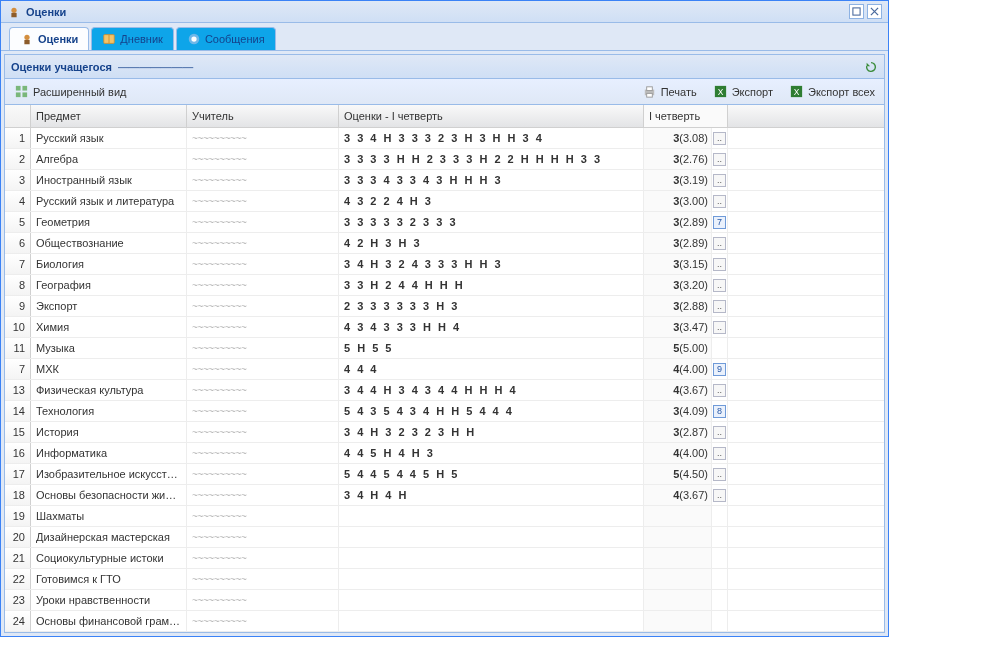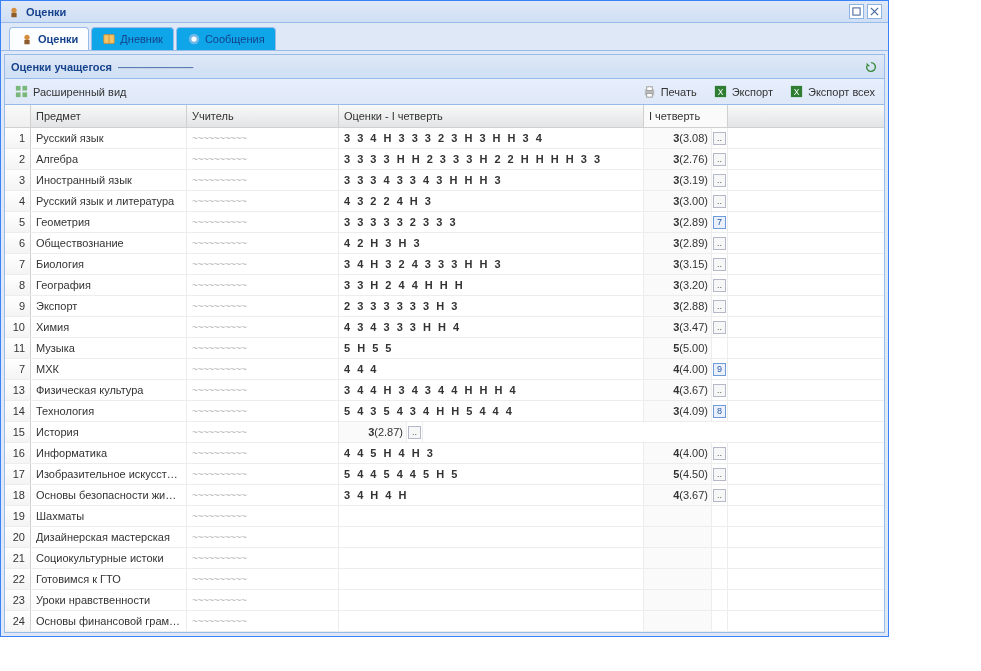--- a/index.html
+++ b/index.html
@@ -484,20 +484,21 @@
             <div class="cell col-btn">
               <div class="tiny-btn blue">8</div>
             </div>
           </div>
           <div class="grid-row">
             <div class="cell col-num">15</div>
             <div class="cell col-subject">История</div>
             <div class="cell col-teacher">
               <span class="teacher-text">~~~~~~~~~~</span>
             </div>
+            <div class="cell col-marks">3 4 Н 3 2 3 2 3 Н Н</div>
             <div class="cell col-quarter">
               <span class="bold">3</span>
               <span> (2.87)</span>
             </div>
             <div class="cell col-btn">
               <div class="tiny-btn">..</div>
             </div>
           </div>
           <div class="grid-row">
             <div class="cell col-num">16</div>

